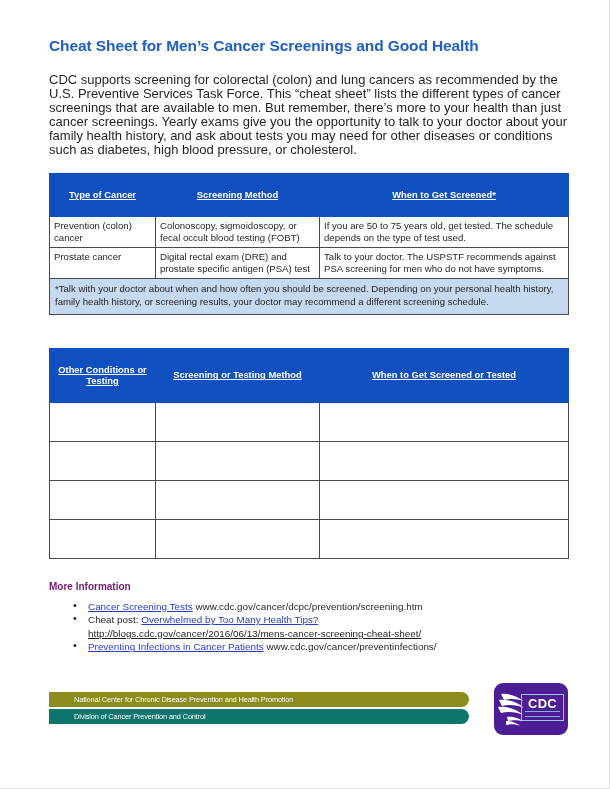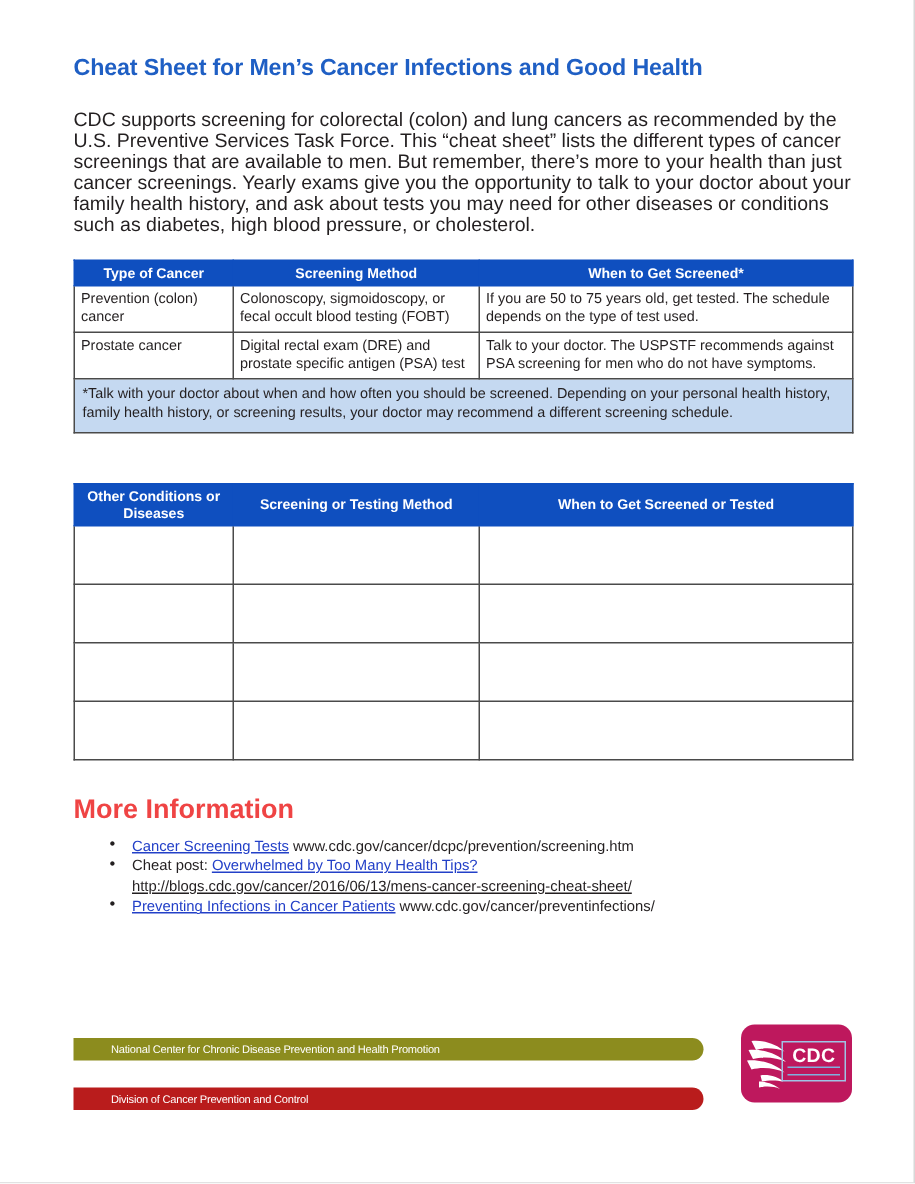--- a/index.html
+++ b/index.html
@@ -66,23 +66,24 @@
     padding: 3px 4px 3px 4px;
     line-height: 12.2px;
   }
   table.grid th {
     background: #0f4fbf;
     color: #ffffff;
     font-weight: bold;
     text-align: center;
     font-size: 9.4px;
     vertical-align: middle;
-    padding: 2px 3px;
+    padding: 15px 3px;
     line-height: 11.5px;
     border-color: #0f4fbf;
+    text-decoration: underline;
   }
   .t1 { margin-top: 16px; }
   .t1 td { height: 14px; }
   .col-a { width: 106px; }
   .col-b { width: 164px; }
   .col-c { width: 249px; }
 
   td.cell-type   { }
   td.cell-method { }
   td.cell-when   { }
@@ -105,23 +106,23 @@
   .t2 td { height: 32px; }
   .t2 th { padding: 4px 3px; }
   .c2-a { width: 106px; }
   .c2-b { width: 164px; }
   .c2-c { width: 249px; }
 
   
   .more-head {
     margin: 0;
     padding-top: 22px;
-    font-size: 18px;
+    font-size: 10px;
     font-weight: bold;
-    color: #ef4444;
+    color: #701a75;
   }
   ul.links {
     margin: 8px 0 0 0;
     padding-left: 39px;
     list-style: none;
   }
   ul.links li {
     position: relative;
     font-size: 9.9px;
     line-height: 13.6px;
@@ -163,33 +164,33 @@
     line-height: 15px;
     padding-left: 25px;
     box-sizing: border-box;
     letter-spacing: -0.15px;
     white-space: nowrap;
     overflow: hidden;
   }
   .bar-top {
     background: #8c8c1e;
     width: 420px;
-    margin-bottom: 18px;
+    margin-bottom: 2px;
   }
   .bar-bottom {
-    background: #b91c1c;
+    background: #0f766e;
     width: 420px;
   }
   .cdc-logo {
     position: absolute;
     right: 0px;
     top: -9px;
     width: 74px;
     height: 52px;
-    background: #be185d;
+    background: #4c1d95;
     border-radius: 9px;
   }
   .cdc-text {
     position: absolute;
     right: 4px;
     top: 11px;
     width: 43px;
     height: 27px;
     border: 1px solid #9fc3e5;
     color: #ffffff;
@@ -216,21 +217,21 @@
     width: 30px;
     height: 38px;
   }
 </style>
 </head>
 <body>
 
 <div class="page">
   <div class="content">
 
-    <h1 class="doc-title">Cheat Sheet for Men’s Cancer Infections and Good Health</h1>
+    <h1 class="doc-title">Cheat Sheet for Men’s Cancer Screenings and Good Health</h1>
 
     <p class="intro">CDC supports screening for colorectal (colon) and lung cancers as recommended by the U.S. Preventive Services Task Force. This “cheat sheet” lists the different types of cancer screenings that are available to men. But remember, there’s more to your health than just cancer screenings. Yearly exams give you the opportunity to talk to your doctor about your family health history, and ask about tests you may need for other diseases or conditions such as diabetes, high blood pressure, or cholesterol.</p>
 
     <table class="grid t1">
       <colgroup>
         <col class="col-a">
           <col class="col-b">
           <col class="col-c">
       </colgroup>
       <thead>
@@ -258,21 +259,21 @@
     </table>
 
     <table class="grid t2">
       <colgroup>
         <col class="c2-a">
           <col class="c2-b">
           <col class="c2-c">
       </colgroup>
       <thead>
         <tr>
-          <th>Other Conditions or Diseases</th>
+          <th>Other Conditions or Testing</th>
           <th>Screening or Testing Method</th>
           <th>When to Get Screened or Tested</th>
         </tr>
       </thead>
       <tbody>
         <tr>
           <td></td>
           <td></td>
           <td></td>
         </tr>

